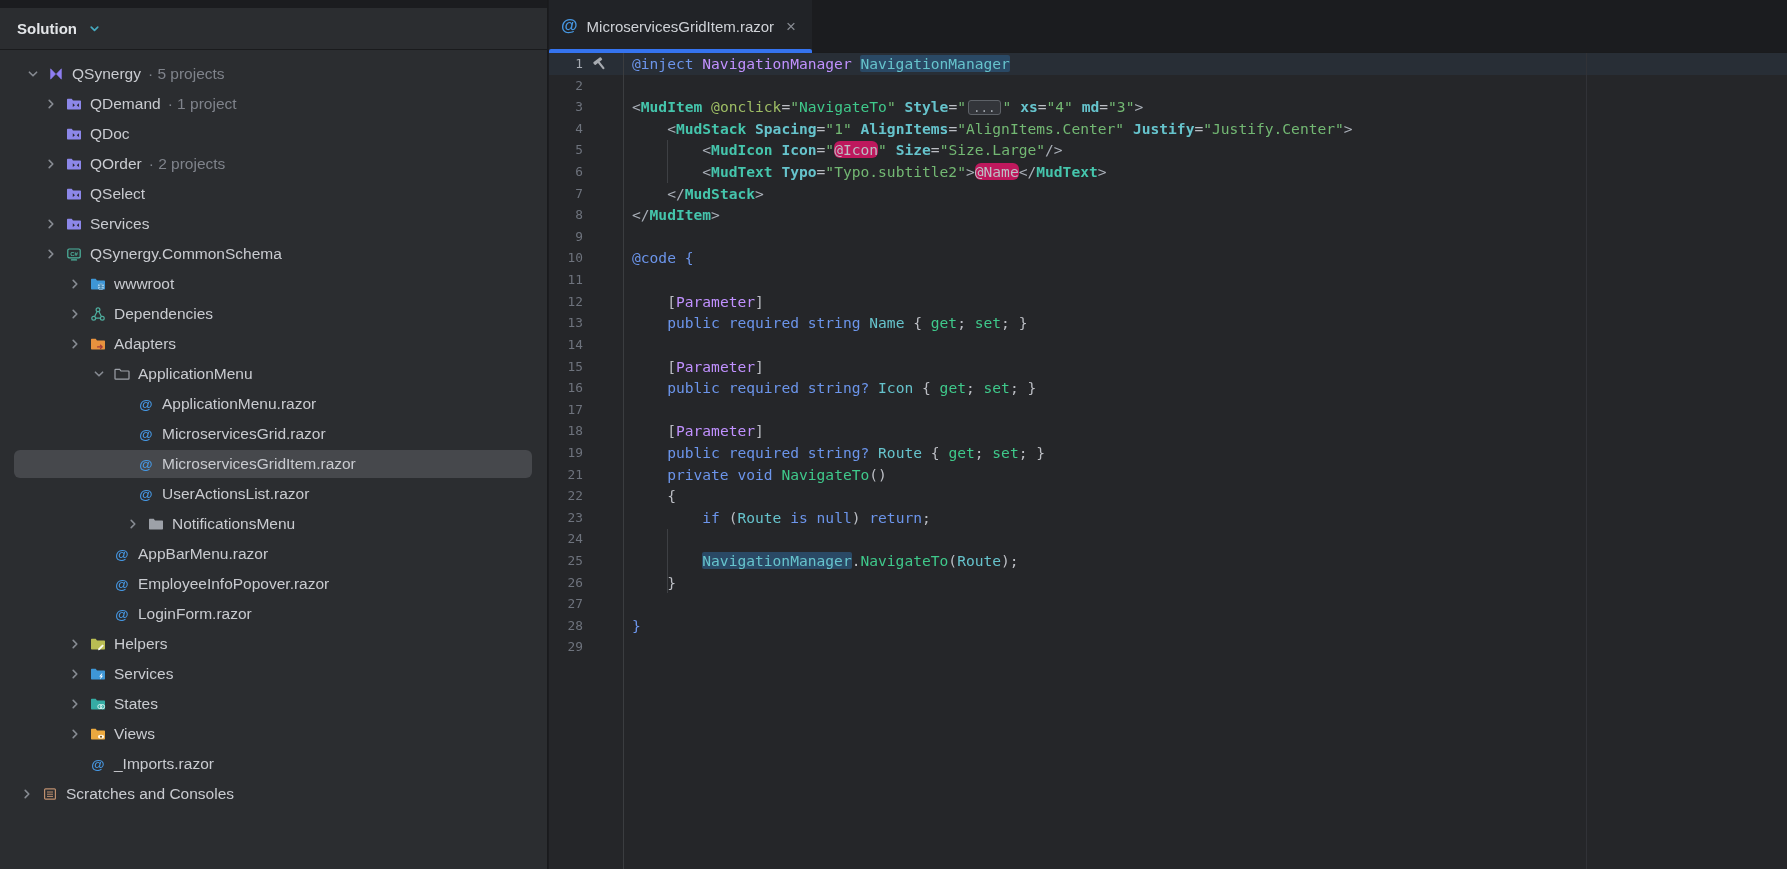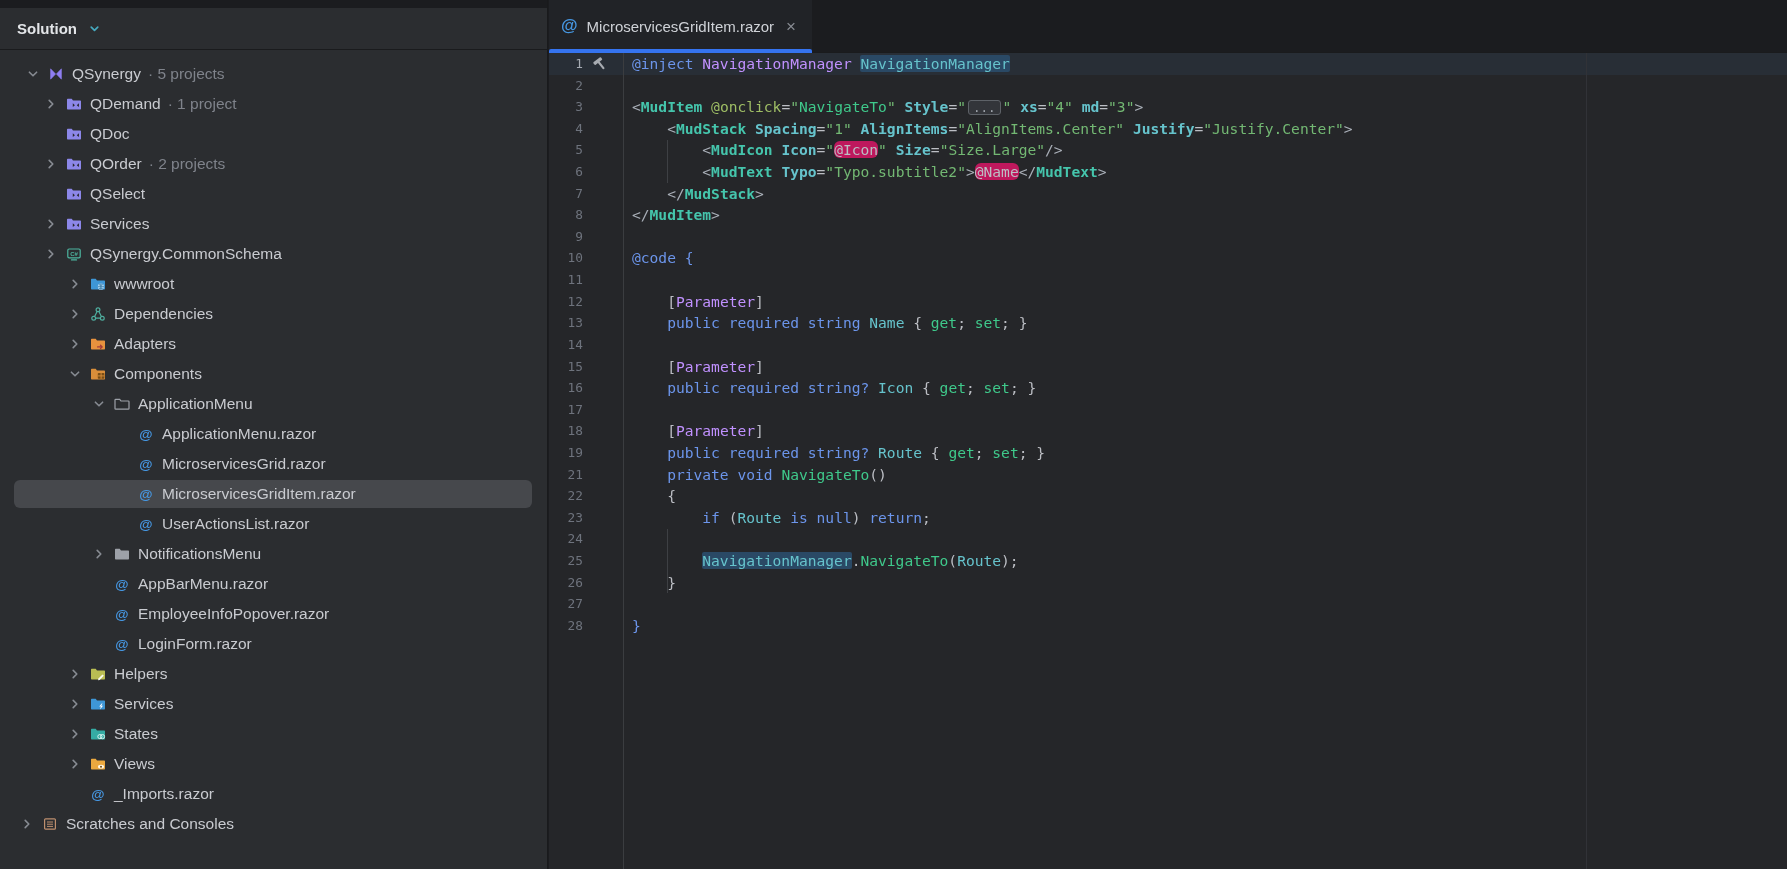--- a/index.html
+++ b/index.html
@@ -216,37 +216,20 @@
             <span class="iconbox">
               <svg viewBox="0 0 16 16">
                 <path d="M1.7 2.8h4l1.3 1.8h7.3c.4 0 .7.3.7.7v7.5c0 .4-.3.7-.7.7H1.7c-.4 0-.7-.3-.7-.7V3.5c0-.4.3-.7.7-.7z" fill="#E8923E"></path>
                 <path d="M7.6 10.9h4.6m0 0l-1.7-1.7m1.7 1.7l-1.7 1.7" stroke="#A33B3B" stroke-width="1.3" fill="none" stroke-linecap="round" stroke-linejoin="round"></path>
               </svg>
             </span>
             <span class="tlabel">Adapters</span>
           </div>
         </div>
         <div class="trow">
-          <div class="inner" style="padding-left: 62px;">
-            <span class="chevbox">
-              <svg viewBox="0 0 16 16">
-                <path d="M4.4 6.2l3.6 3.6 3.6-3.6" stroke="#878B92" stroke-width="1.6" fill="none" stroke-linecap="round" stroke-linejoin="round"></path>
-              </svg>
-            </span>
-            <span class="iconbox">
-              <svg viewBox="0 0 16 16">
-                <path d="M1.7 2.8h4l1.3 1.8h7.3c.4 0 .7.3.7.7v7.5c0 .4-.3.7-.7.7H1.7c-.4 0-.7-.3-.7-.7V3.5c0-.4.3-.7.7-.7z" fill="#D98E3A"></path>
-                <rect x="7.8" y="7" width="6.6" height="5.8" rx=".7" fill="#7A4E16"></rect>
-                <path d="M7.8 9.9h6.6M11.1 7v5.8" stroke="#D98E3A" stroke-width=".9"></path>
-              </svg>
-            </span>
-            <span class="tlabel">Components</span>
-          </div>
-        </div>
-        <div class="trow">
           <div class="inner" style="padding-left: 86px;">
             <span class="chevbox">
               <svg viewBox="0 0 16 16">
                 <path d="M4.4 6.2l3.6 3.6 3.6-3.6" stroke="#878B92" stroke-width="1.6" fill="none" stroke-linecap="round" stroke-linejoin="round"></path>
               </svg>
             </span>
             <span class="iconbox">
               <svg viewBox="0 0 16 16">
                 <path d="M1.7 3.3h4l1.3 1.7h7.3c.4 0 .7.3.7.7v6.8c0 .4-.3.7-.7.7H1.7c-.4 0-.7-.3-.7-.7V4c0-.4.3-.7.7-.7z" fill="none" stroke="#9DA1A8" stroke-width="1.2"></path>
               </svg>
@@ -293,21 +276,21 @@
             <span class="chevbox"></span>
             <span class="iconbox">
               <svg viewBox="0 0 16 16">
                 <text x="8" y="12.6" font-size="13.6" font-weight="bold" fill="#4697E2" text-anchor="middle" font-family="Liberation Sans,sans-serif">@</text>
               </svg>
             </span>
             <span class="tlabel">UserActionsList.razor</span>
           </div>
         </div>
         <div class="trow">
-          <div class="inner" style="padding-left: 86px;">
+          <div class="inner" style="padding-left: 120px;">
             <span class="chevbox">
               <svg viewBox="0 0 16 16">
                 <path d="M6.2 4.4l3.6 3.6-3.6 3.6" stroke="#878B92" stroke-width="1.6" fill="none" stroke-linecap="round" stroke-linejoin="round"></path>
               </svg>
             </span>
             <span class="iconbox">
               <svg viewBox="0 0 16 16">
                 <path d="M1.7 2.8h4l1.3 1.8h7.3c.4 0 .7.3.7.7v7.5c0 .4-.3.7-.7.7H1.7c-.4 0-.7-.3-.7-.7V3.5c0-.4.3-.7.7-.7z" fill="#9DA1A8"></path>
               </svg>
             </span>
@@ -478,20 +461,21 @@
           <div class="line"><span class="ln">18</span><span class="tk-pl" style="color: rgb(188, 190, 196);">    </span><span class="tk-pu" style="color: rgb(188, 190, 196);">[</span><span class="tk-type" style="color: rgb(193, 145, 255);">Parameter</span><span class="tk-pu" style="color: rgb(188, 190, 196);">]</span></div>
           <div class="line"><span class="ln">19</span><span class="tk-pl" style="color: rgb(188, 190, 196);">    </span><span class="tk-kw" style="color: rgb(108, 149, 235);">public</span><span class="tk-pl" style="color: rgb(188, 190, 196);"> </span><span class="tk-kw" style="color: rgb(108, 149, 235);">required</span><span class="tk-pl" style="color: rgb(188, 190, 196);"> </span><span class="tk-kw" style="color: rgb(108, 149, 235);">string?</span><span class="tk-pl" style="color: rgb(188, 190, 196);"> </span><span class="tk-prop" style="color: rgb(102, 195, 204);">Route</span><span class="tk-pu" style="color: rgb(188, 190, 196);"> { </span><span class="tk-acc" style="color: rgb(63, 201, 139);">get</span><span class="tk-pu" style="color: rgb(188, 190, 196);">; </span><span class="tk-acc" style="color: rgb(63, 201, 139);">set</span><span class="tk-pu" style="color: rgb(188, 190, 196);">; </span><span class="tk-pu" style="color: rgb(188, 190, 196);">}</span></div>
           <div class="line"><span class="ln">21</span><span class="tk-pl" style="color: rgb(188, 190, 196);">    </span><span class="tk-kw" style="color: rgb(108, 149, 235);">private</span><span class="tk-pl" style="color: rgb(188, 190, 196);"> </span><span class="tk-kw" style="color: rgb(108, 149, 235);">void</span><span class="tk-pl" style="color: rgb(188, 190, 196);"> </span><span class="tk-met" style="color: rgb(63, 201, 139);">NavigateTo</span><span class="tk-pu" style="color: rgb(188, 190, 196);">()</span></div>
           <div class="line"><span class="ln">22</span><span class="tk-pl" style="color: rgb(188, 190, 196);">    </span><span class="tk-pu" style="color: rgb(188, 190, 196);">{</span></div>
           <div class="line"><span class="ln">23</span><span class="tk-pl" style="color: rgb(188, 190, 196);">        </span><span class="tk-kw" style="color: rgb(108, 149, 235);">if</span><span class="tk-pu" style="color: rgb(188, 190, 196);"> (</span><span class="tk-prop" style="color: rgb(102, 195, 204);">Route</span><span class="tk-pl" style="color: rgb(188, 190, 196);"> </span><span class="tk-kw" style="color: rgb(108, 149, 235);">is</span><span class="tk-pl" style="color: rgb(188, 190, 196);"> </span><span class="tk-kw" style="color: rgb(108, 149, 235);">null</span><span class="tk-pu" style="color: rgb(188, 190, 196);">) </span><span class="tk-kw" style="color: rgb(108, 149, 235);">return</span><span class="tk-pu" style="color: rgb(188, 190, 196);">;</span></div>
           <div class="line"><span class="ln">24</span></div>
           <div class="line"><span class="ln">25</span><span class="tk-pl" style="color: rgb(188, 190, 196);">        </span><span class="tk-prop bg-use" style="color: rgb(102, 195, 204);">NavigationManager</span><span class="tk-pu" style="color: rgb(188, 190, 196);">.</span><span class="tk-met" style="color: rgb(63, 201, 139);">NavigateTo</span><span class="tk-pu" style="color: rgb(188, 190, 196);">(</span><span class="tk-prop" style="color: rgb(102, 195, 204);">Route</span><span class="tk-pu" style="color: rgb(188, 190, 196);">);</span></div>
           <div class="line"><span class="ln">26</span><span class="tk-pl" style="color: rgb(188, 190, 196);">    </span><span class="tk-pu" style="color: rgb(188, 190, 196);">}</span></div>
           <div class="line"><span class="ln">27</span></div>
           <div class="line"><span class="ln">28</span><span class="tk-rzb" style="color: rgb(108, 149, 235);">}</span></div>
+          <div class="line"><span class="ln">29</span></div>
         </div>
       <svg class="hammer" viewBox="0 0 16 16">
         <g transform="rotate(-38 8 8)" fill="#A7ABB1">
           <rect x="3.2" y="2.6" width="9.6" height="3.4" rx="1"></rect>
           <rect x="7" y="5" width="2.2" height="9.4" rx="1"></rect>
         </g>
       </svg>
     </div>
   </div>
 

